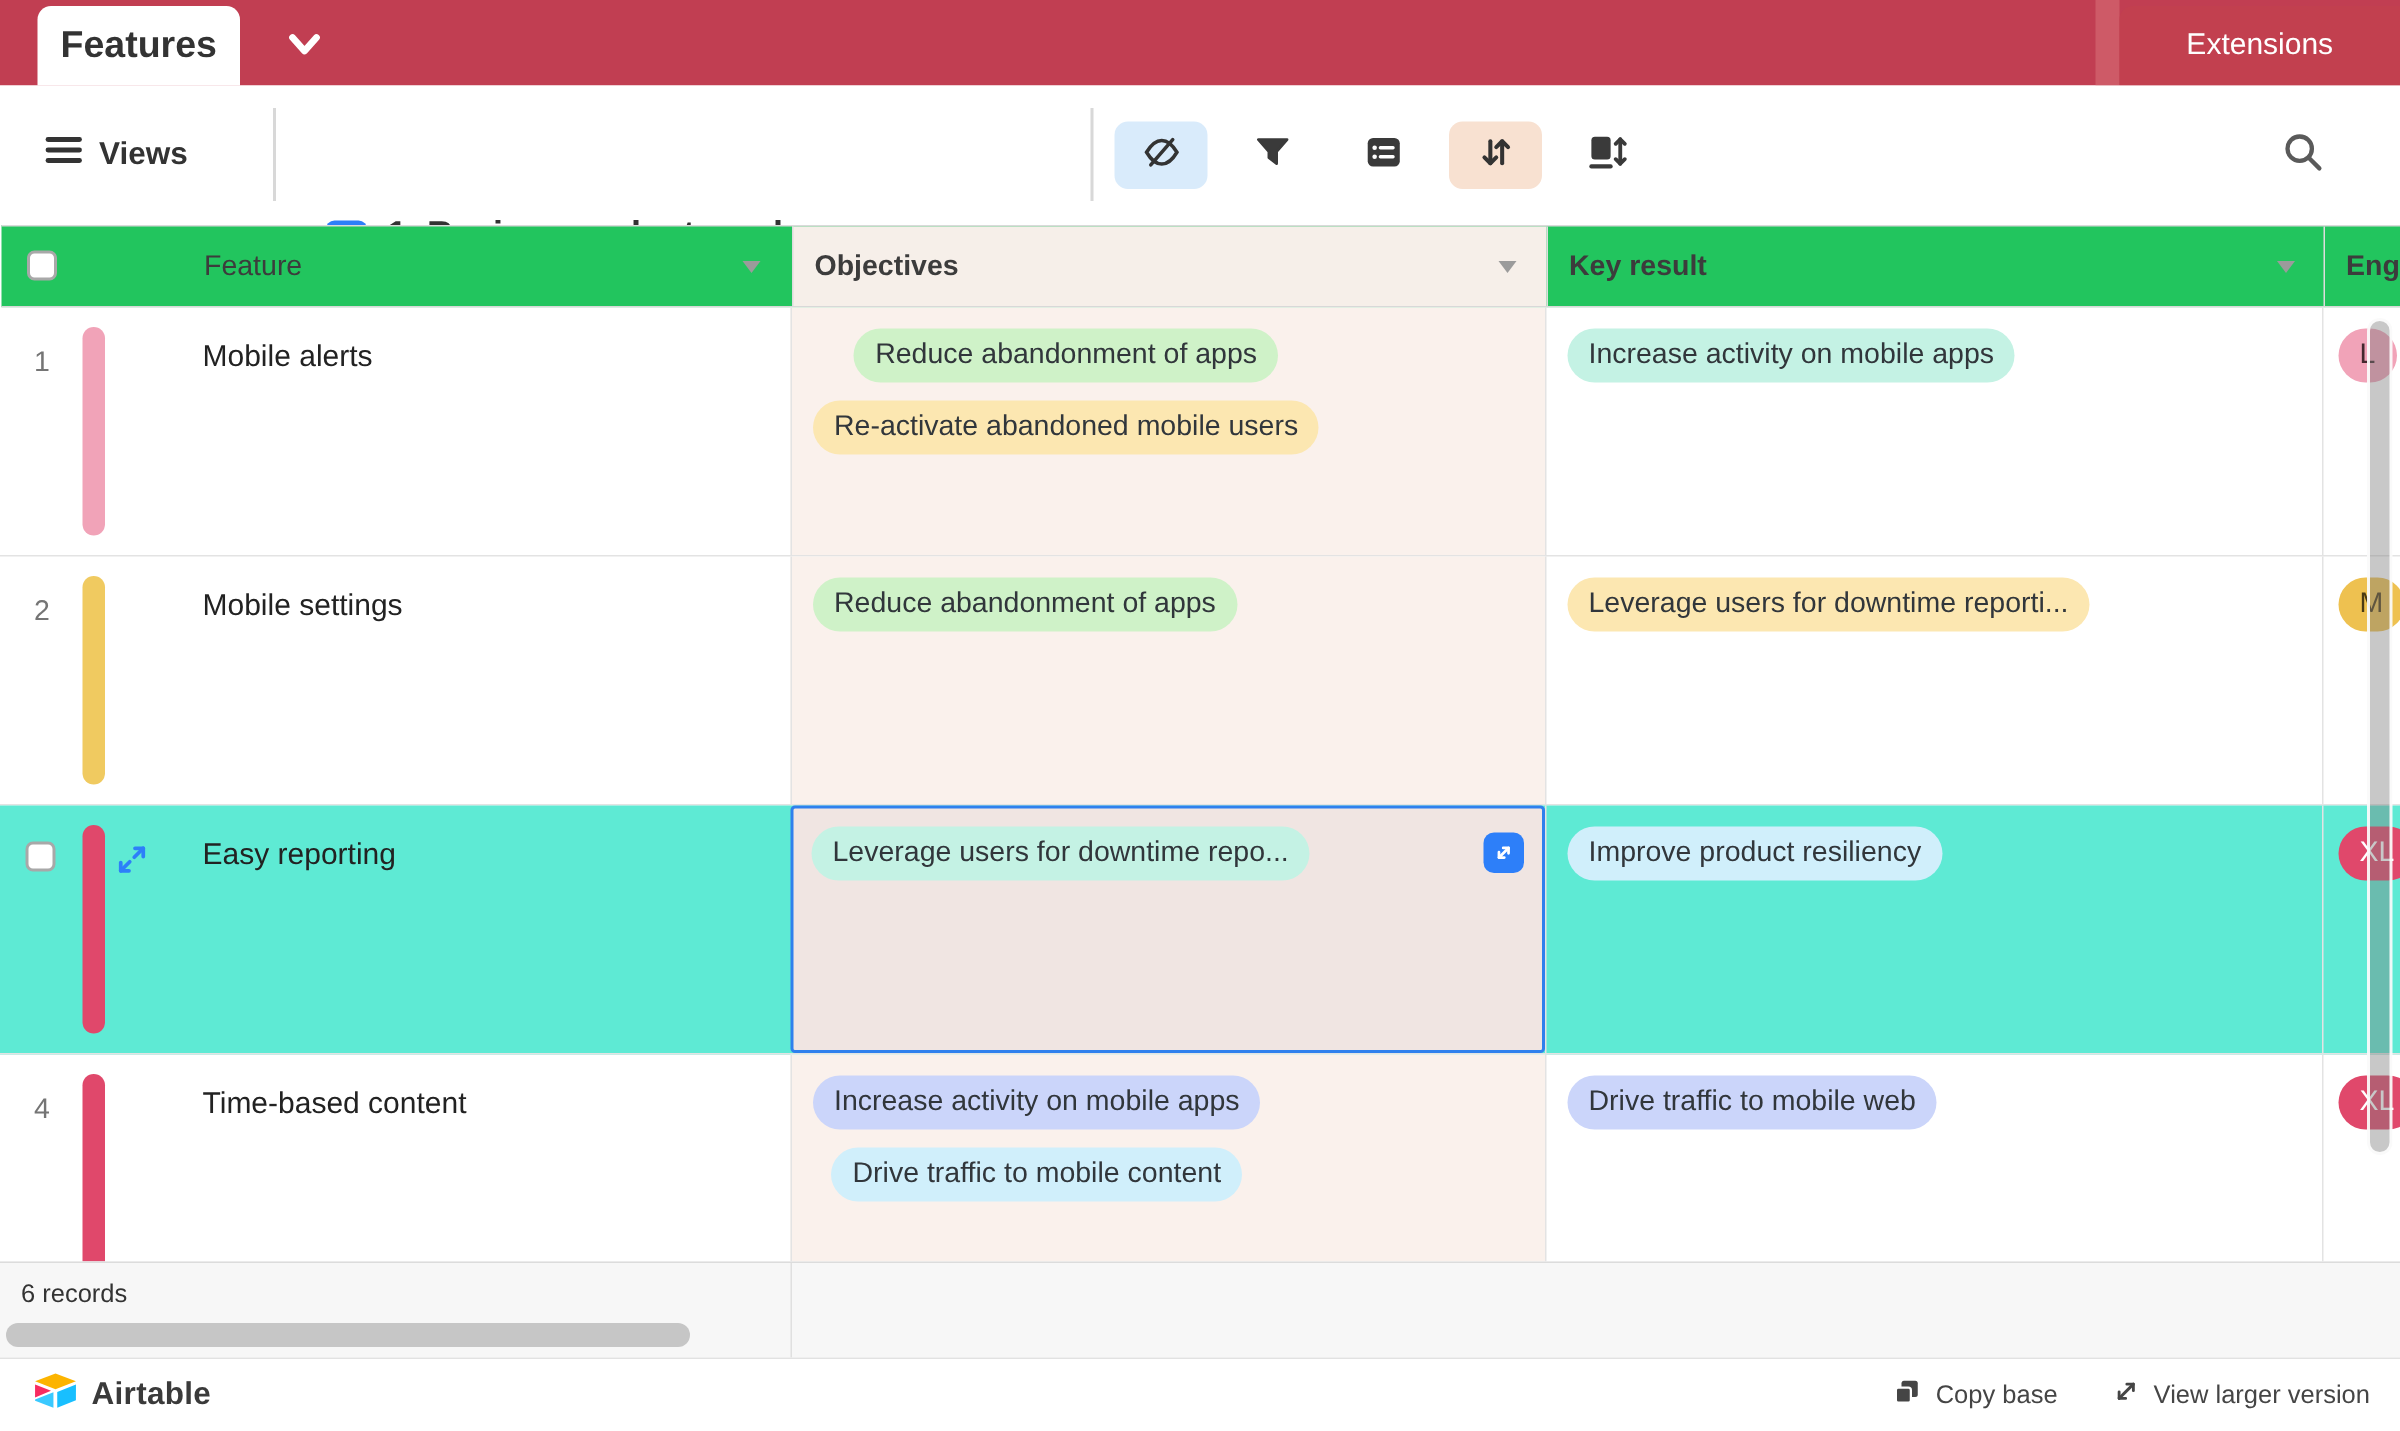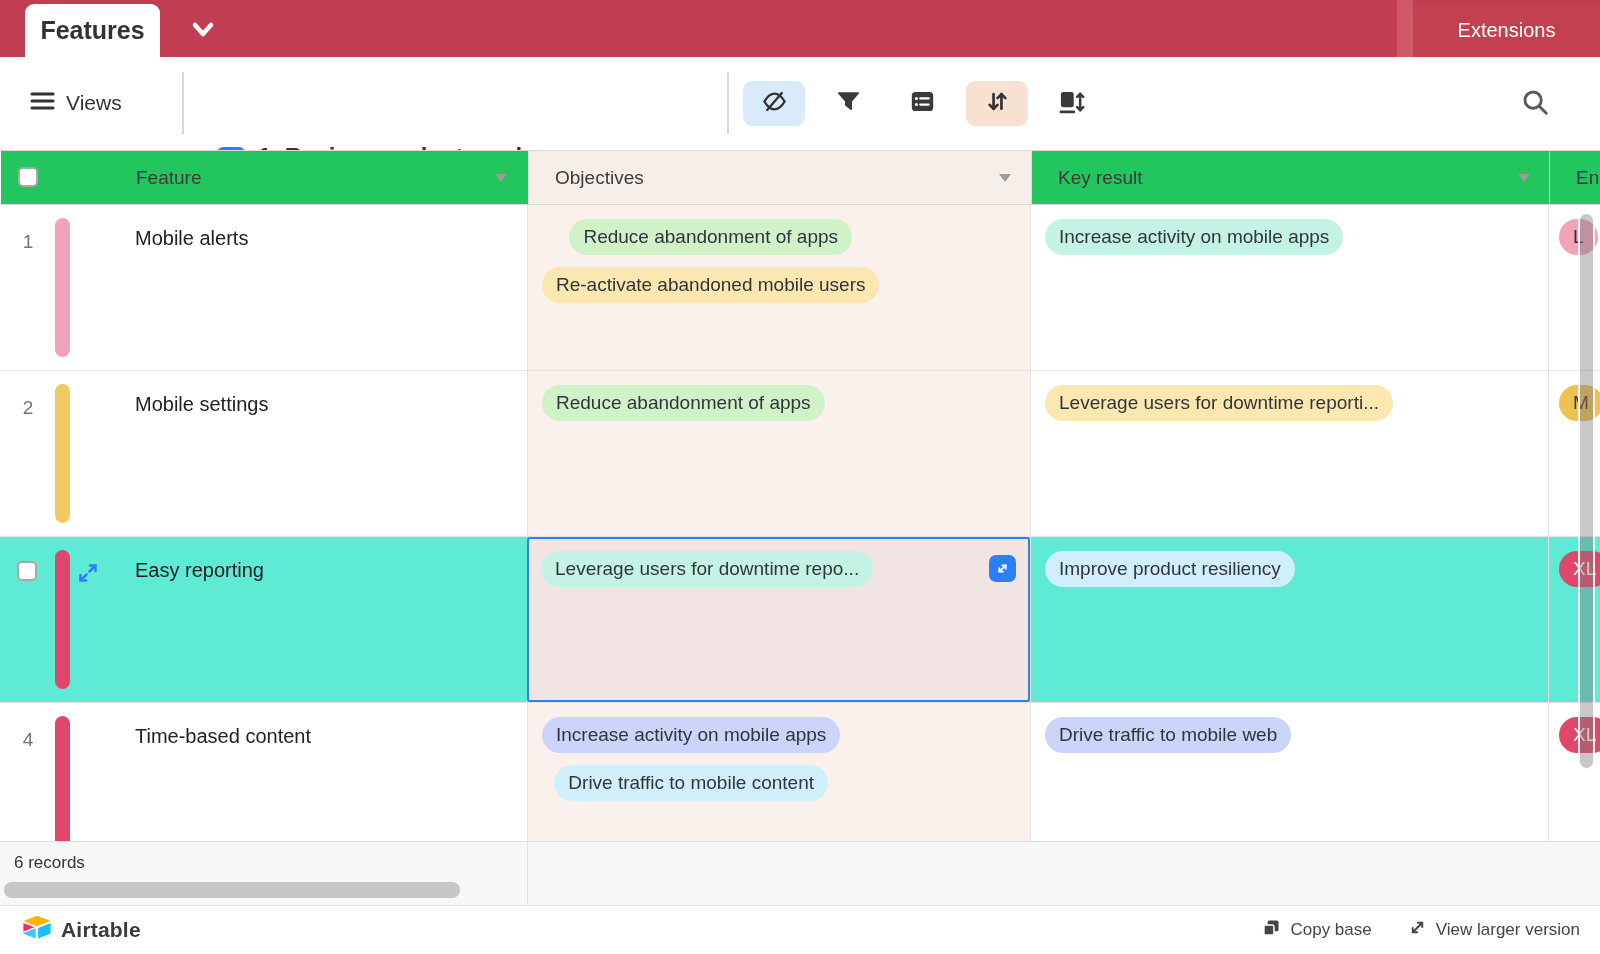--- a/index.html
+++ b/index.html
@@ -13,21 +13,21 @@
     font-size:25px; font-weight:600; color:#333; }
   .tab-chevron { position:absolute; left:186px; top:17px; }
   .topbar-divider { position:absolute; left:1397px; top:0; width:16px; height:57px; background:#CE5A67; }
   .tab-extensions { position:absolute; left:1413px; top:4px; width:187px; height:53px;
     background:#C2404F; border-radius:9px 0 0 0; display:flex; align-items:center; justify-content:center;
     font-size:20px; font-weight:500; color:#fff; }
 
   
   .toolbar { position:absolute; left:0; top:57px; width:1600px; height:93px; background:#fff; }
   .views-btn { position:absolute; left:30px; top:24px; height:44px; display:flex; align-items:center; gap:11px;
-    font-size:21px; font-weight:400; color:#333;justify-content:space-between; }
+    font-size:21px; font-weight:700; color:#333;justify-content:space-between; }
   .tdiv { position:absolute; top:15px; width:2px; height:62px; background:#D8D8D8; }
   .tdiv1 { left:182px; } .tdiv2 { left:727px; }
   .table-icon { position:absolute; left:216px; top:89px; }
   .view-title { position:absolute; left:258px; top:86px; font-size:24px; font-weight:700; color:#333; white-space:nowrap; }
   .more-btn { position:absolute; left:652px; top:84px; font-size:25px; font-weight:700; color:#444; letter-spacing:1px; }
   .tool-btn { position:absolute; top:24px; width:62px; height:45px; border-radius:9px;
     display:flex; align-items:center; justify-content:center; }
   .btn-hide { left:743px; background:#D9EBFB; }
   .btn-sort { left:966px; background:#F8E1D1; }
   .tool-icon { position:absolute; top:24px; width:45px; height:45px; display:flex; align-items:center; justify-content:center; }
@@ -36,21 +36,21 @@
 
   
   .grid-header { position:absolute; left:1px; top:150px; width:1600px; height:55px; background:#22c55e;
     border-top:1px solid #DADADA; border-bottom:1px solid #D8D8D8; }
   .gh-cell { position:absolute; top:0; height:53px; display:flex; align-items:center;
     font-size:19px; color:#3C3C3C; }
   .gh-a { left:0; width:527px; }
   .gh-b { left:527px; width:503px; background:#F6EFE9; border-left:1px solid #DDDDDD; }
   .gh-c { left:1030px; width:518px; border-left:1px solid #DDDDDD; }
   .gh-d { left:1548px; width:52px; border-left:1px solid #DDDDDD; }
-  .gh-label-a { margin-left:135px; } .gh-label { margin-left:26px; }
+  .gh-label-a { margin-left:135px; } .gh-label { margin-left:14px;font-weight:bold; }
   .chev-down { width:0; height:0; border-left:6px solid transparent; border-right:6px solid transparent;
     border-top:8px solid #9B9B9B; position:absolute; top:23px; }
   .checkbox { width:20px; height:20px; background:#fff; border:2px solid #A8A8A8; border-radius:5px; }
   .gh-checkbox { position:absolute; left:17px; top:16px; }
 
   .rows-clip { position:absolute; left:0; top:205px; width:1600px; height:636px; overflow:hidden; background:#fff; }
   .trow { position:absolute; left:0; width:1600px; height:166px; border-bottom:1px solid #E3E3E3; }
   .r1 { top:0; } .r2 { top:166px; } .r3 { top:332px; background:#5eead4; } .r4 { top:498px; height:166px; }
   .cell { position:absolute; top:0; height:100%; }
   .cell-b { left:527px; width:503px; background:#FAF1EC; border-left:1px solid #E3E3E3; }

